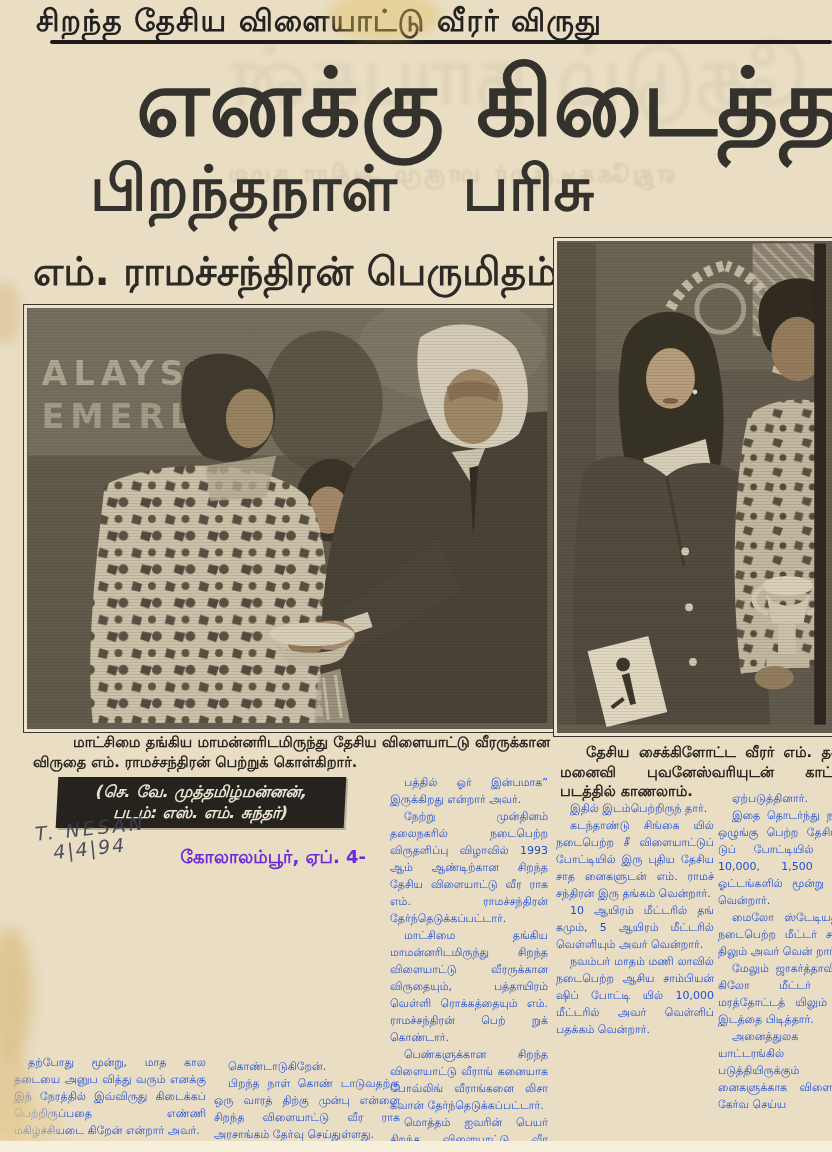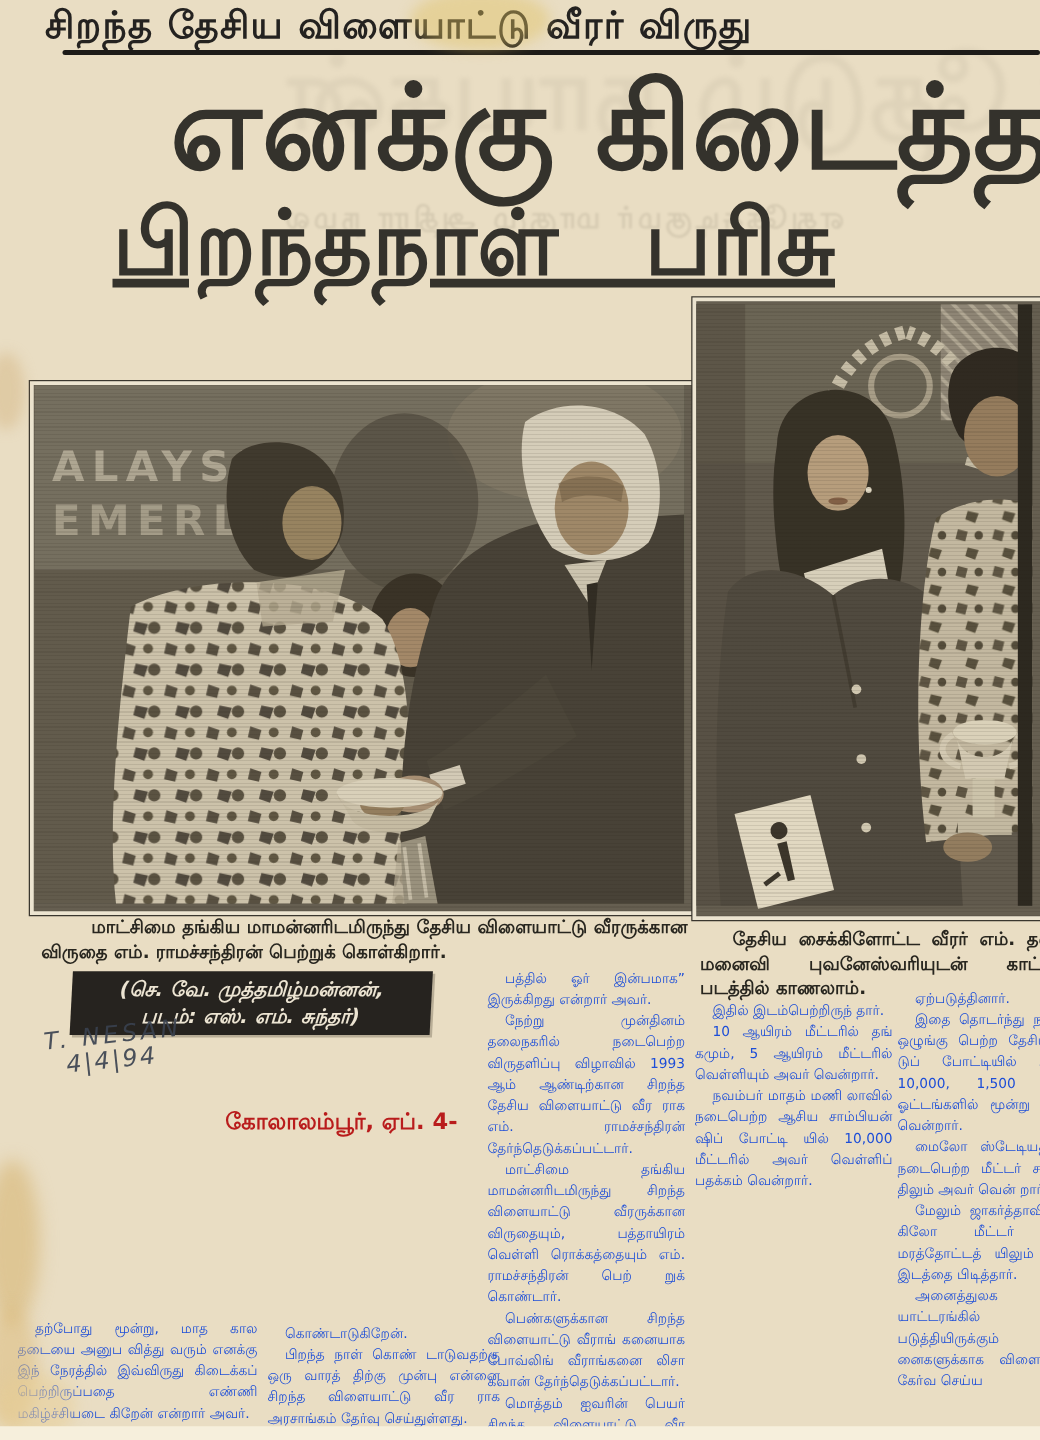--- a/index.html
+++ b/index.html
@@ -22,21 +22,21 @@
   #masthead-rule{left:50px;top:40px;width:782px;height:4px;background:#1d1b18;border-radius:2px;}
 
   
   .ghost{color:#8d8470;transform:scaleX(-1);white-space:nowrap;font-weight:bold;pointer-events:none;}
   #ghost-large{left:230px;top:28px;font-size:82px;opacity:.11;filter:blur(2px);}
   #ghost-small{left:225px;top:160px;font-size:24px;opacity:.20;filter:blur(1px);letter-spacing:3px;}
 
   
   .headline{font-weight:bold;color:#34322c;white-space:nowrap;line-height:1;}
   #headline1{left:136px;top:56px;font-size:94px;}
-  #headline2{left:90px;top:158px;font-size:72px;word-spacing:44px;text-decoration:underline;}
+  #headline2{left:90px;top:158px;font-size:62px;word-spacing:44px;}
   #subhead{left:33px;top:249px;font-size:39px;font-weight:bold;white-space:nowrap;color:#2c2a25;}
 
   
   .photo{border:3px solid #ece4d0;box-shadow:0 0 0 1px #3a362e;overflow:hidden;background:#5d594f;}
   #photo-left{left:24px;top:305px;width:527px;height:421px;}
   #photo-right{left:554px;top:238px;width:275px;height:492px;}
   .photo svg{display:block;}
   .halftone{position:absolute;left:0;top:0;right:0;bottom:0;pointer-events:none;
     background:
       repeating-linear-gradient(0deg, rgba(35,28,18,.10) 0 1px, rgba(255,255,255,0) 1px 3px),
@@ -52,22 +52,22 @@
     transform:skewX(-3deg);padding:4px 0 5px 0;text-align:center;
     font-size:16px;font-weight:bold;font-style:italic;line-height:21px;
     box-shadow:2px 2px 0 rgba(40,30,15,.25);}
 
   
   #handnote{left:36px;top:818px;transform:rotate(-6deg);color:#39414f;opacity:.9;
     font-size:19px;letter-spacing:3px;font-style:italic;line-height:20px;font-weight:500;}
   #handnote .l2{margin-left:16px;letter-spacing:2px;}
 
   
-  #lead{left:20px;top:887px;width:384px;font-size:17.5px;line-height:21px;
-    font-weight:bold;color:#b91c1c;text-align:justify;}
+  #lead{left:20px;top:846px;width:384px;font-size:17.5px;line-height:21px;
+    font-weight:bold;color:#6d28d9;text-align:justify;}
   #dateline{text-align:right;padding-right:38px;font-size:18px;margin:0 0 1px 0;}
   #lead p{margin:0;}
 
   
   .col{overflow:hidden;font-size:11px;line-height:17px;font-weight:400;
     color:#1d4ed8;text-align:justify;}
   .col p{margin:0;text-indent:14px;}
   #col1{left:14px;top:1054px;width:192px;height:128px;}
   #col2{left:214px;top:1058px;width:186px;height:134px;}
   #col3{left:390px;top:774px;width:158px;height:370px;}
@@ -89,20 +89,21 @@
 <div id="page">
 
   <div class="abs ghost" id="ghost-large">குறுவிளை தேடும் நாயகன்</div>
   <div class="abs ghost" id="ghost-small">எதுகேசுடிகுமர் மாகுமு அதிரா நமல</div>
 
   <div class="abs" id="masthead">சிறந்த தேசிய விளையாட்டு வீரர் விருது</div>
   <div class="abs" id="masthead-rule"></div>
 
   <div class="abs headline" id="headline1">எனக்கு கிடைத்த</div>
   <div class="abs headline" id="headline2">பிறந்தநாள் பரிசு</div>
+  <div class="abs" id="subhead">எம். ராமச்சந்திரன் பெருமிதம்</div>
 
   <div class="abs photo" id="photo-left">
     <svg width="521" height="415" viewBox="0 0 527 421">
       <defs>
         <pattern id="batik" width="34" height="34" patternUnits="userSpaceOnUse">
           <rect width="34" height="34" fill="#cfc7b2"></rect>
           <path d="M5,5 l9,3 -2,8 -9,-2 Z" fill="#4d483d"></path>
           <circle cx="24" cy="10" r="4" fill="#56503f"></circle>
           <path d="M14,22 l10,2 -3,9 -9,-3 Z" fill="#47423a"></path>
           <circle cx="29" cy="27" r="5" fill="#514b3e"></circle>
@@ -230,20 +231,21 @@
   </div>
   <div class="abs col" id="col3">
     <p>பத்தில் ஓர் இன்பமாக” இருக்கிறது என்றார் அவர்.</p>
     <p>நேற்று முன்தினம் தலைநகரில் நடைபெற்ற விருதளிப்பு விழாவில் 1993 ஆம் ஆண்டிற்கான சிறந்த தேசிய விளையாட்டு வீர ராக எம். ராமச்சந்திரன் தேர்ந்தெடுக்கப்பட்டார்.</p>
     <p>மாட்சிமை தங்கிய மாமன்னரிடமிருந்து சிறந்த விளையாட்டு வீரருக்கான விருதையும், பத்தாயிரம் வெள்ளி ரொக்கத்தையும் எம். ராமச்சந்திரன் பெற் றுக் கொண்டார்.</p>
     <p>பெண்களுக்கான சிறந்த விளையாட்டு வீராங் கனையாக போவ்லிங் வீராங்கனை லிசா கவான் தேர்ந்தெடுக்கப்பட்டார்.</p>
     <p>மொத்தம் ஐவரின் பெயர் சிறந்த விளையாட்டு வீர ருக்கான விருதுபெறும் பட் டியலில் இடம் பெற்றிருந் தது.</p>
   </div>
   <div class="abs col" id="col4">
     <p>இதில் இடம்பெற்றிருந் தார்.</p>
+    <p>கடந்தாண்டு சிங்கை யில் நடைபெற்ற சீ விளையாட்டுப் போட்டியில் இரு புதிய தேசிய சாத னைகளுடன் எம். ராமச் சந்திரன் இரு தங்கம் வென்றார்.</p>
     <p>10 ஆயிரம் மீட்டரில் தங் கமும், 5 ஆயிரம் மீட்டரில் வெள்ளியும் அவர் வென்றார்.</p>
     <p>நவம்பர் மாதம் மணி லாவில் நடைபெற்ற ஆசிய சாம்பியன் ஷிப் போட்டி யில் 10,000 மீட்டரில் அவர் வெள்ளிப் பதக்கம் வென்றார்.</p>
 
   </div>
   <div class="abs col" id="col5">
     <p>ஏற்படுத்தினார்.</p>
     <p>இதை தொடர்ந்து நாட்டில் ஒழுங்கு பெற்ற தேசிய ஓட் டுப் போட்டியில் 5,000, 10,000, 1,500 மீட்டர் ஓட்டங்களில் மூன்று தங்கம் வென்றார்.</p>
     <p>மைலோ ஸ்டேடியத் டில் நடைபெற்ற மீட்டர் சாதனை திலும் அவர் வென் றார்.</p>
     <p>மேலும் ஜாகர்த்தாவில் 21 கிலோ மீட்டர் துலக மரத்தோட்டத் யிலும் அவர் இடத்தை பிடித்தார்.</p>
     <p>அனைத்துலக விளை யாட்டரங்கில் படுத்தியிருக்கும் னைகளுக்காக விளையாட்டு கேர்வ செய்ய</p>

